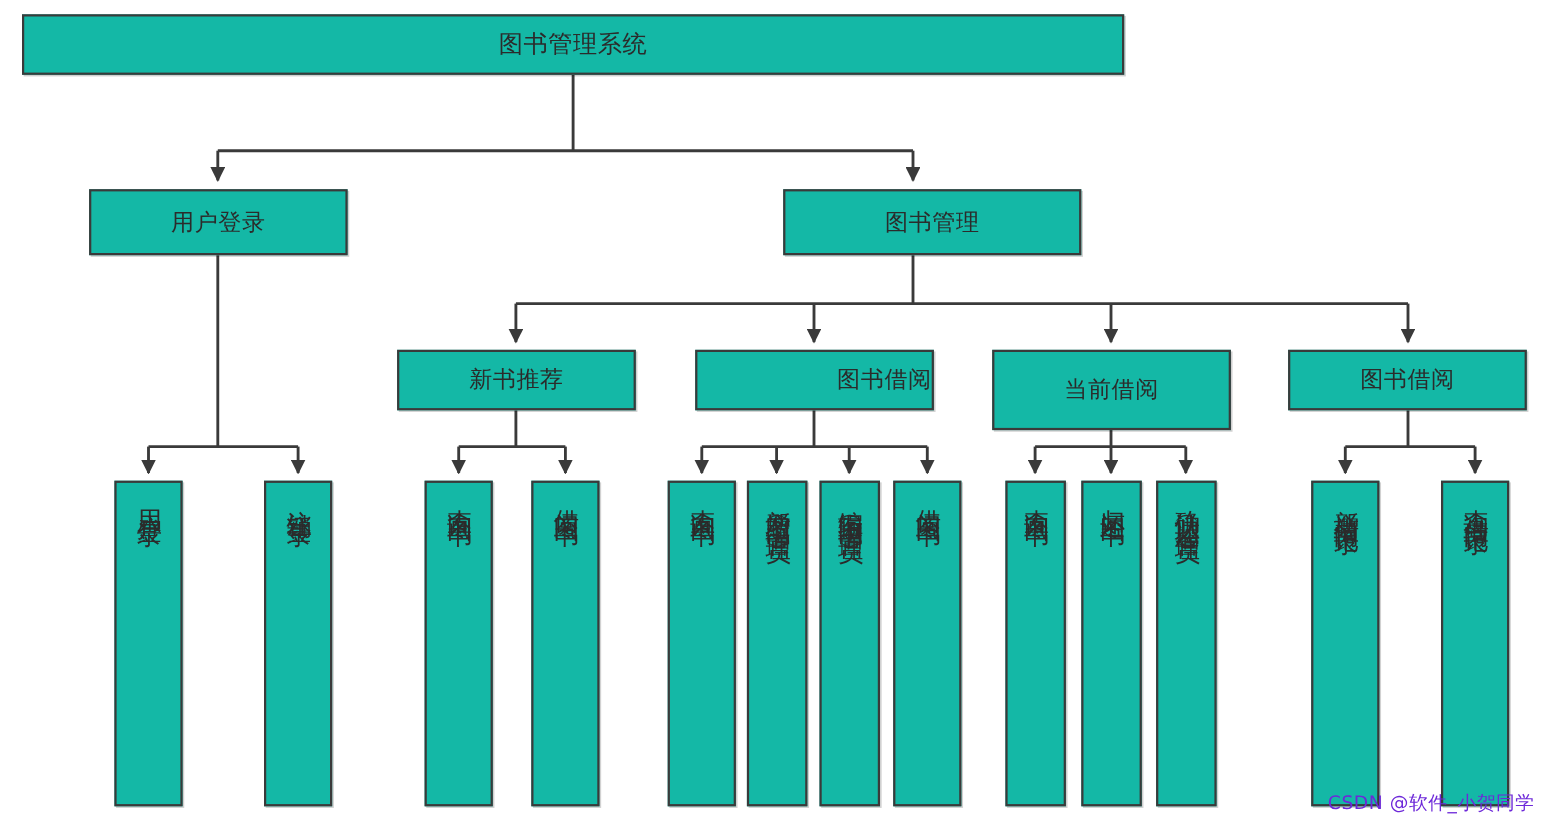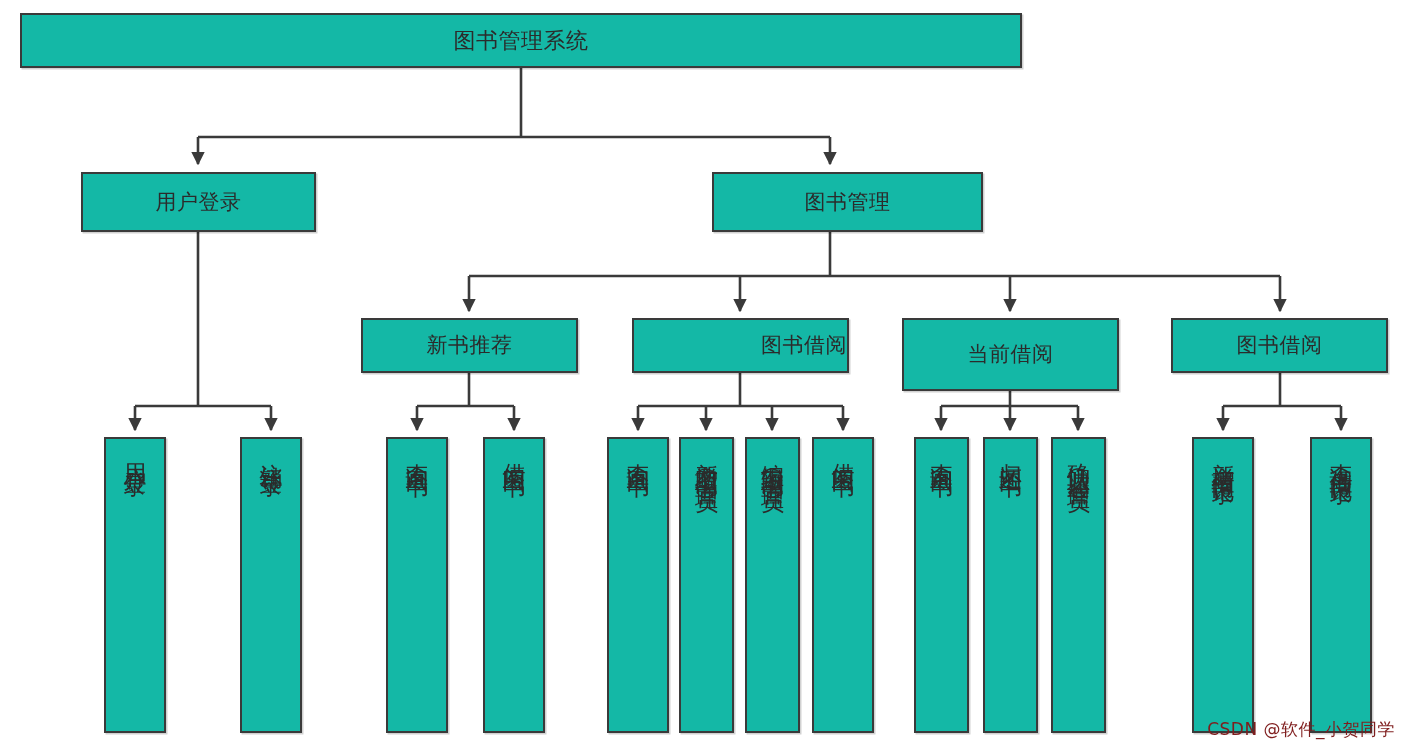--- a/index.html
+++ b/index.html
@@ -60,21 +60,21 @@
     text-orientation: upright;
     font-size: 23px;
     line-height: 1.08;
     letter-spacing: 4px;
   }
   .watermark {
     position: absolute;
     right: 10px;
     bottom: 6px;
     font-size: 17px;
-    color: #7f1d1d;
+    color: #6d28d9;
     letter-spacing: 0.5px;
     white-space: nowrap;
     user-select: none;
   }
 </style>
 </head>
 <body>
 
 <div id="diagram-root">
 

